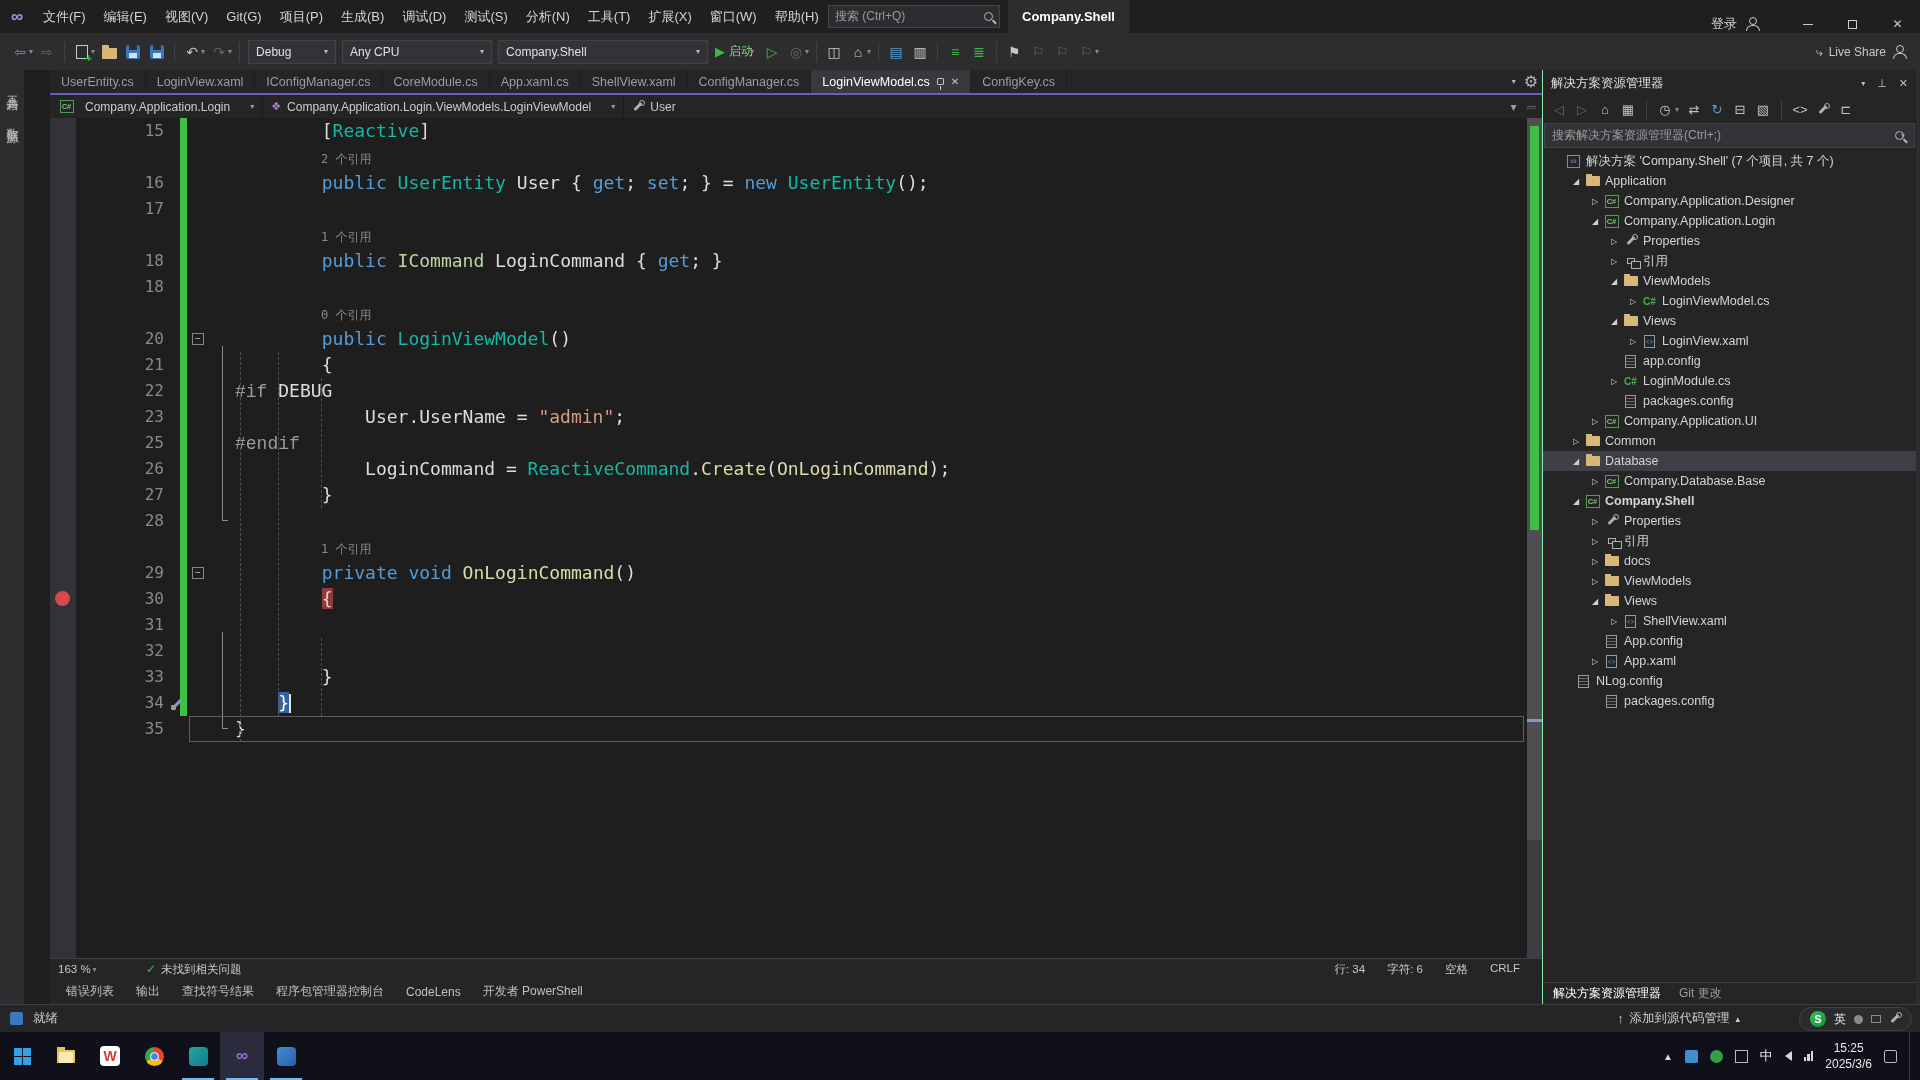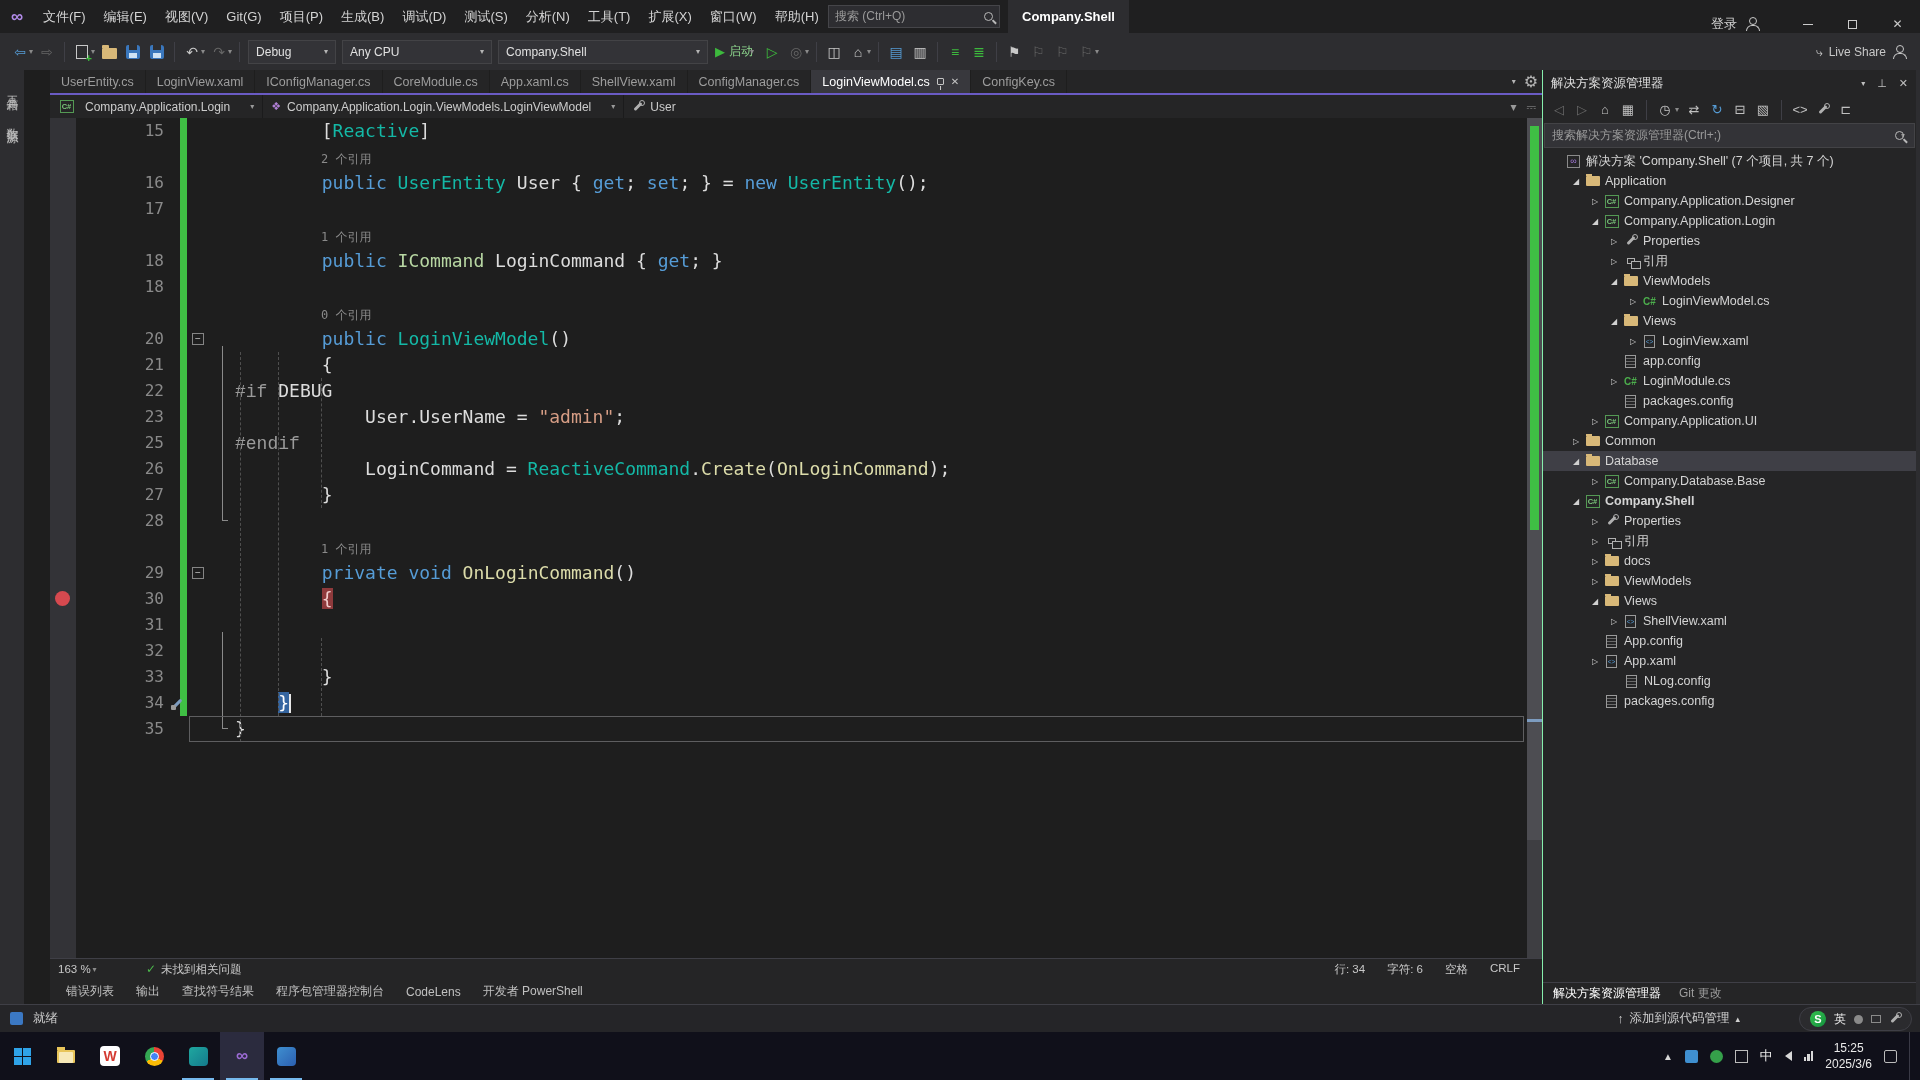--- a/index.html
+++ b/index.html
@@ -809,21 +809,21 @@
             </span>
             <span>App.config</span>
           </div>
           <div class="trow" style="padding-left: 44px;">
             <span class="arrow">▷</span>
             <span class="ticon">
               <span class="ic-xaml">&lt;&gt;</span>
             </span>
             <span>App.xaml</span>
           </div>
-          <div class="trow" style="padding-left: 64px;">
+          <div class="trow" style="padding-left: 16px;">
             <span class="arrow"></span>
             <span class="ticon">
               <span class="ic-config"></span>
             </span>
             <span>NLog.config</span>
           </div>
           <div class="trow" style="padding-left: 44px;">
             <span class="arrow"></span>
             <span class="ticon">
               <span class="ic-config"></span>

